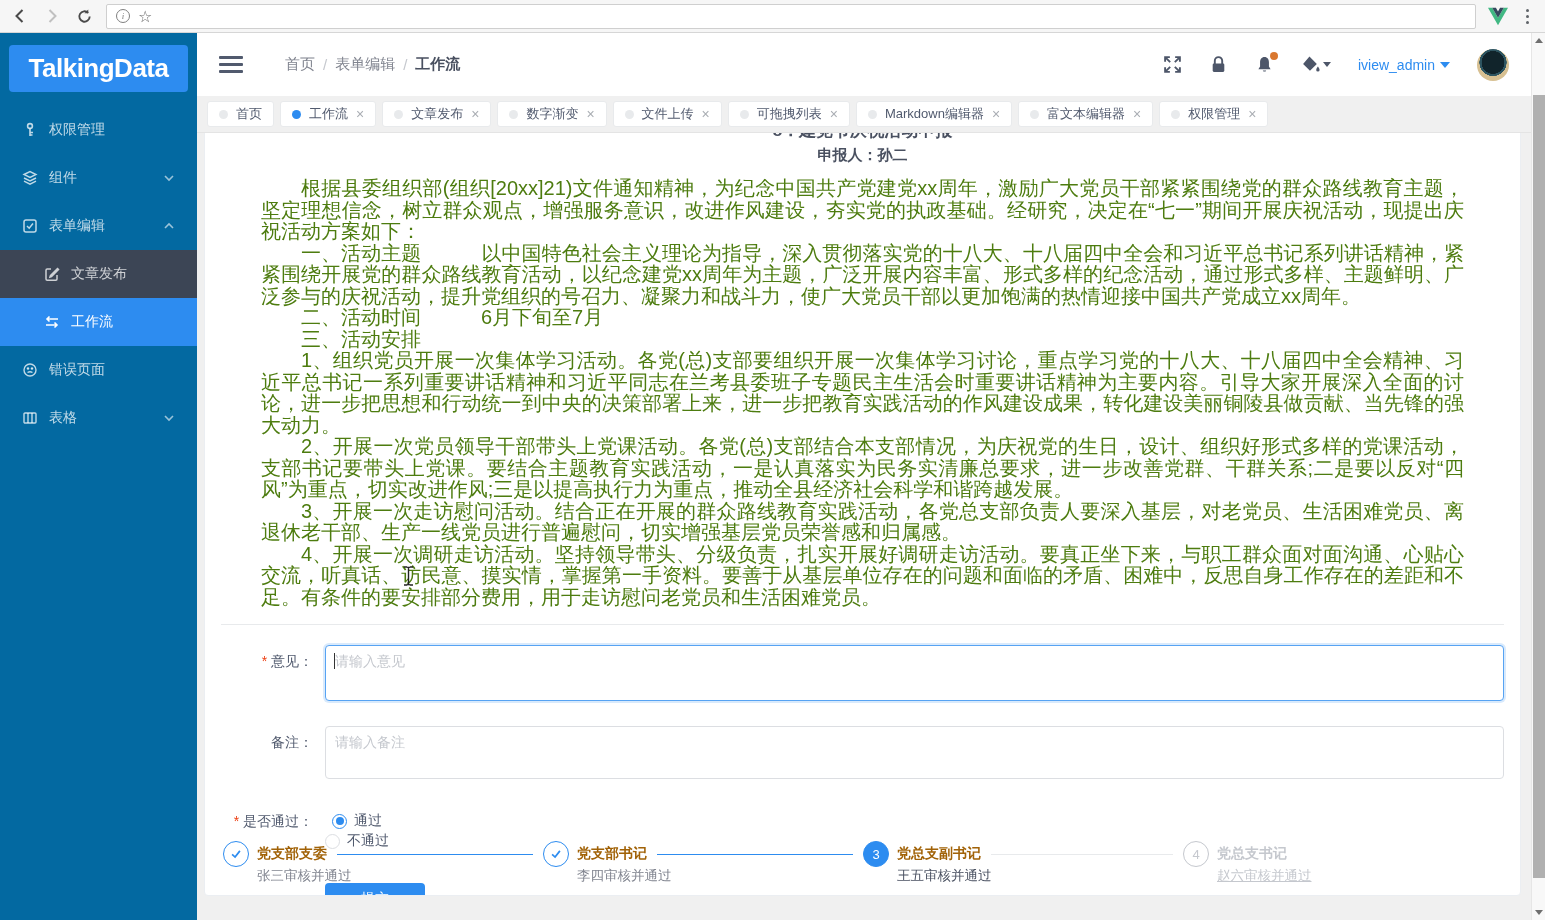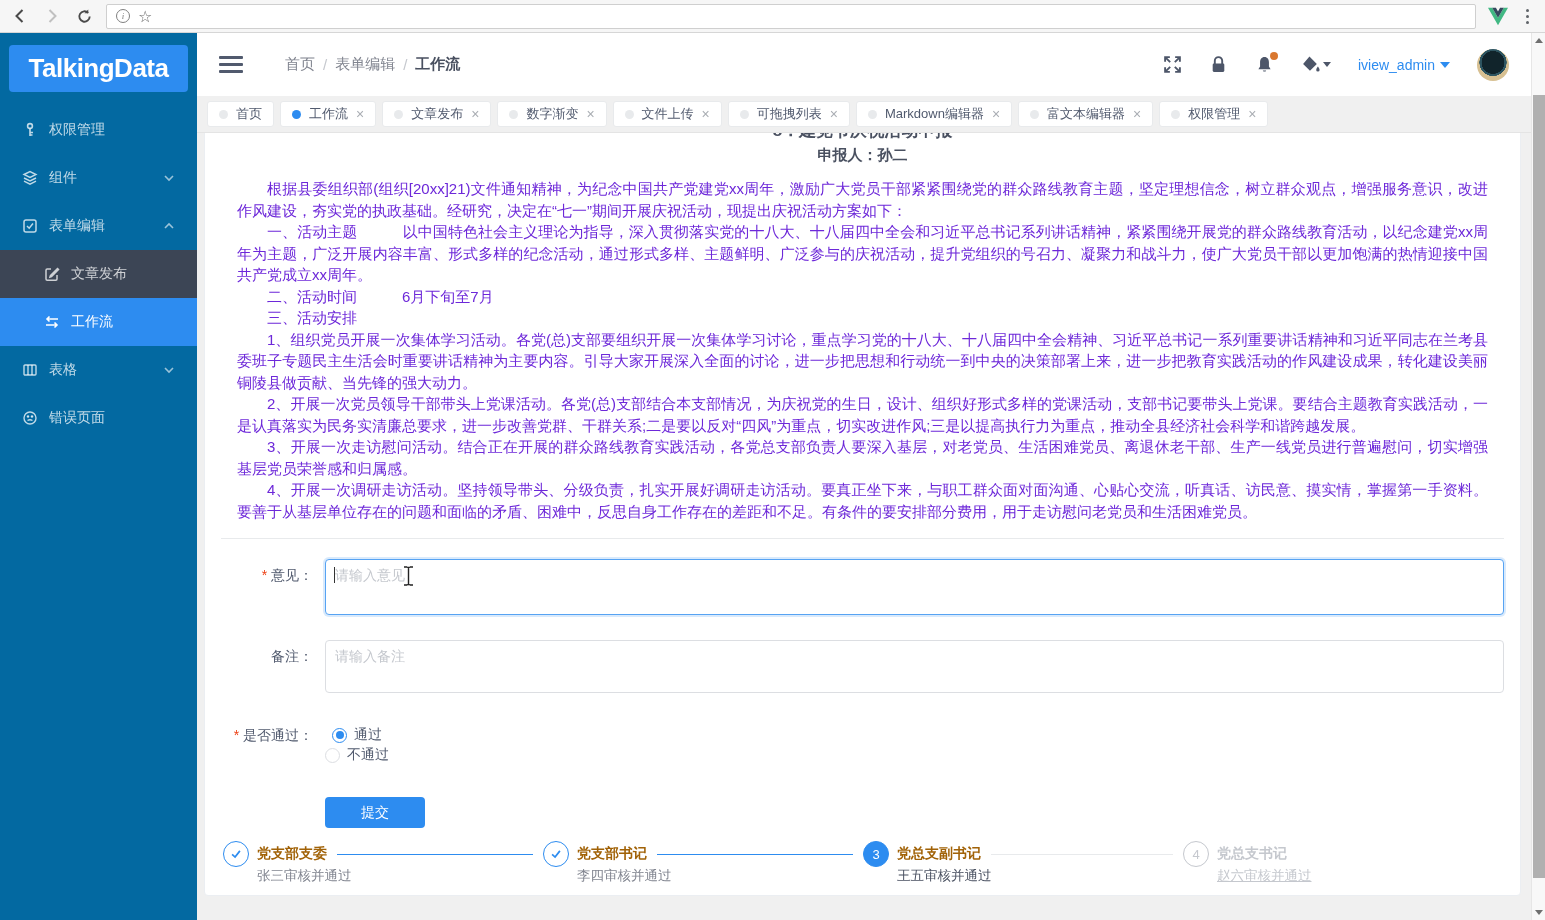--- a/index.html
+++ b/index.html
@@ -60,21 +60,21 @@
   .tab .dot { width:9px; height:9px; border-radius:50%; background:#e8eaec; }
   .tab.active .dot { background:#2d8cf0; }
   .tab .x { color:#a9adb3; font-size:14px; line-height:1; cursor:pointer; }
 
   
   .content { flex:1; background:#f0f0f0; position:relative; overflow:hidden; }
   .card { position:absolute; left:7px; right:10px; top:-16px; bottom:24px; background:#fff;
     border:1px solid #ebeef2; border-radius:4px; padding:2px 16px 8px; overflow:hidden; }
   .doc-title { text-align:center; font-size:17px; font-weight:bold; color:#495060; height:22px; line-height:22px; }
   .doc-applicant { text-align:center; font-size:15px; font-weight:bold; color:#495060; margin-top:4px; }
-  .article { margin:13px 16px 0; font-size:15px; line-height:21.5px; color:#6d28d9; text-align:justify; }
+  .article { margin:13px 40px 0; font-size:20px; line-height:21.5px; color:#4d7c0f; text-align:justify; }
   .article p { text-indent:2em; }
   .divider { border:none; border-top:1px solid #e8eaec; margin-top:16px; }
 
   .form { margin-top:20px; font-size:14px; color:#515a6e; }
   .frow { display:flex; margin-bottom:22px; }
   .flabel { width:104px; flex:none; text-align:right; padding-right:12px; padding-top:8px; color:#515a6e; }
   .req::before { content:"* "; color:#ed4014; }
   .fctrl { flex:1; position:relative; }
   textarea.ta { width:100%; height:56px; border:1px solid #dcdee2; border-radius:4px; resize:none;
     font-family:inherit; font-size:14px; color:#495060; padding:7px 9px; outline:none; background:#fff; }
@@ -202,36 +202,36 @@
         <div class="m-item active">
           <svg class="mi" viewBox="0 0 16 16" fill="none" stroke="currentColor" stroke-width="1.6">
               <path d="M14 5 H3 M5.5 2.5 L3 5 L5.5 7.5"></path>
               <path d="M2 11 H13 M10.5 8.5 L13 11 L10.5 13.5"></path>
             </svg>
           <span>工作流</span>
         </div>
       </div>
       <div class="m-item">
         <svg class="mi" viewBox="0 0 16 16" fill="none" stroke="currentColor" stroke-width="1.4">
-            <rect x="2" y="3" width="12" height="10" rx="1"></rect>
-            <path d="M6 3 V13 M10 3 V13"></path>
-          </svg>
-        <span>表格</span>
-        <svg class="chev" width="12" height="12" viewBox="0 0 12 12" fill="none" stroke="currentColor" stroke-width="1.6">
-            <path d="M2 4 L6 8 L10 4"></path>
-          </svg>
-      </div>
-      <div class="m-item">
-        <svg class="mi" viewBox="0 0 16 16" fill="none" stroke="currentColor" stroke-width="1.4">
             <circle cx="8" cy="8" r="6"></circle>
             <circle cx="6" cy="6.5" r="0.6" fill="currentColor"></circle>
             <circle cx="10" cy="6.5" r="0.6" fill="currentColor"></circle>
             <path d="M5.5 10.5 Q8 9 10.5 10.5"></path>
           </svg>
         <span>错误页面</span>
+      </div>
+      <div class="m-item">
+        <svg class="mi" viewBox="0 0 16 16" fill="none" stroke="currentColor" stroke-width="1.4">
+            <rect x="2" y="3" width="12" height="10" rx="1"></rect>
+            <path d="M6 3 V13 M10 3 V13"></path>
+          </svg>
+        <span>表格</span>
+        <svg class="chev" width="12" height="12" viewBox="0 0 12 12" fill="none" stroke="currentColor" stroke-width="1.6">
+            <path d="M2 4 L6 8 L10 4"></path>
+          </svg>
       </div>
     </div>
   </div>
 
   <div class="main">
     <div class="header">
       <span class="hamburger">
           <i></i>
           <i></i>
           <i></i>

